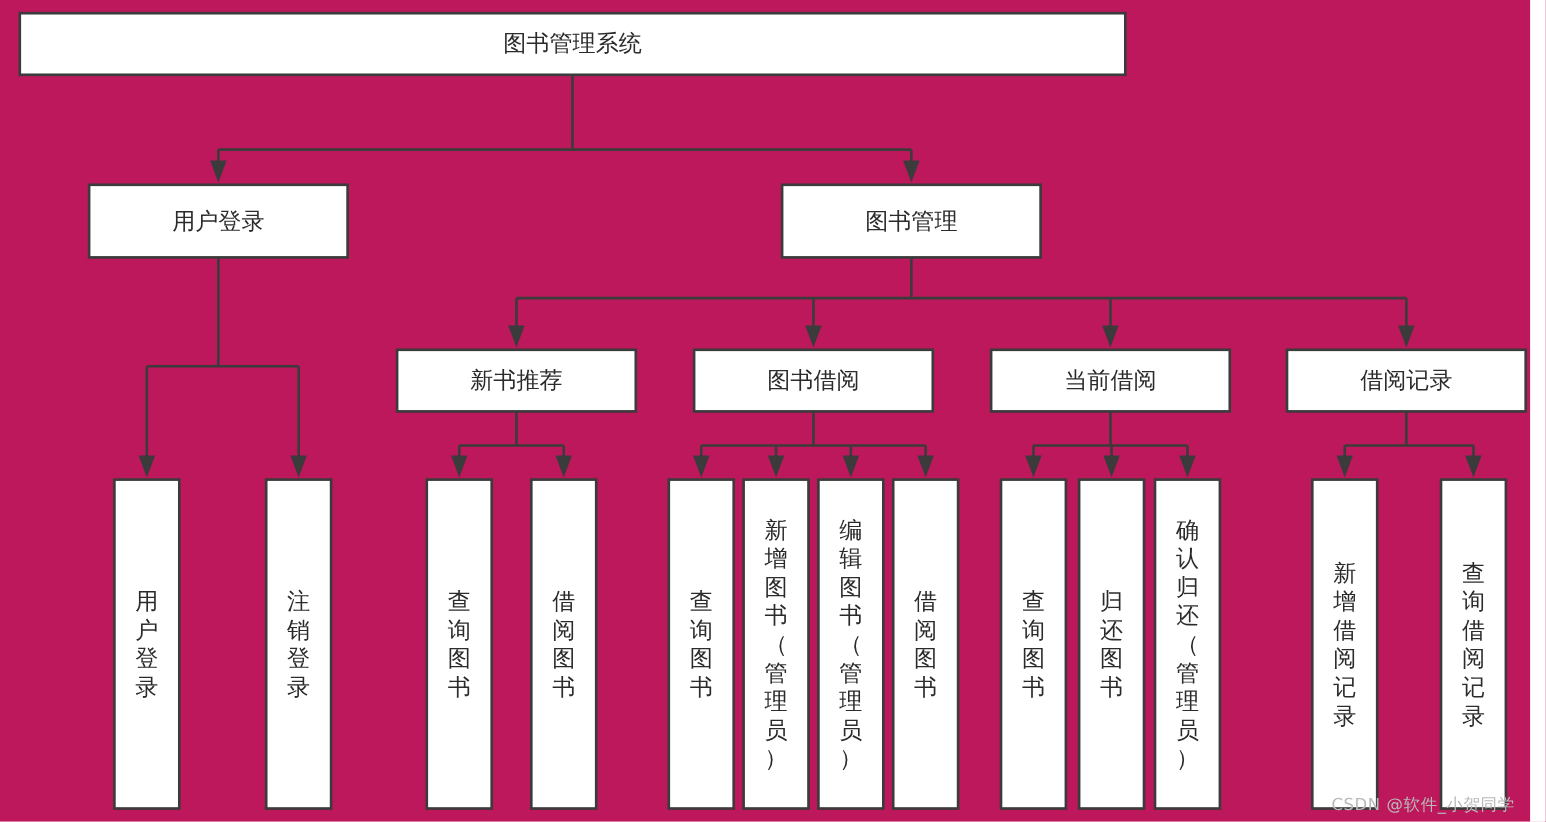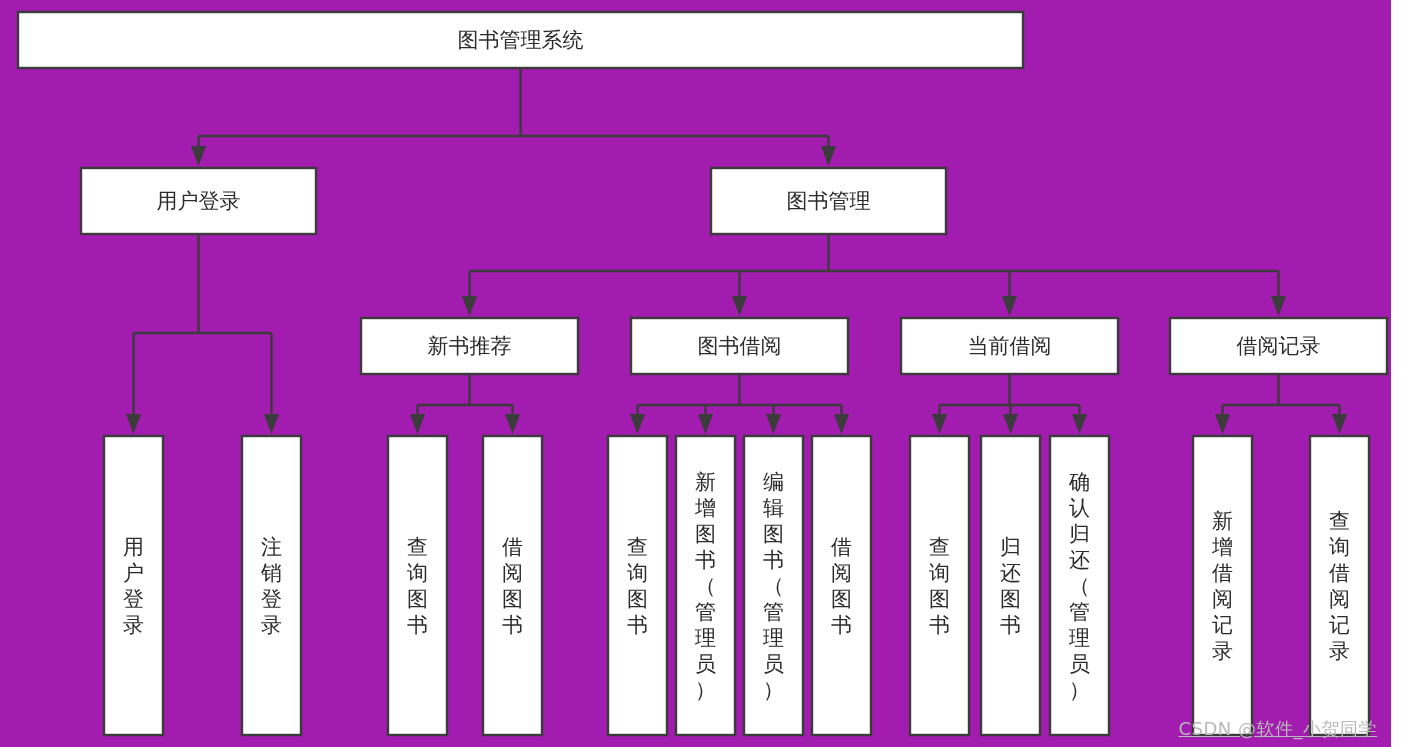--- a/index.html
+++ b/index.html
@@ -7,21 +7,21 @@
     padding: 0;
     background: #ffffff;
   }
   body {
     font-family: "DejaVu Sans", "Liberation Sans", sans-serif;
   }
   #diagram-root {
     position: relative;
     width: 1391px;
     height: 747px;
-    background: #a21caf;
+    background: #be185d;
     overflow: hidden;
   }
   svg.canvas {
     position: absolute;
     left: 0;
     top: 0;
     width: 1405px;
     height: 747px;
     display: block;
   }
@@ -51,26 +51,25 @@
     fill: #2b2b2b;
     font-family: "DejaVu Sans", "Liberation Sans", sans-serif;
     font-size: 21px;
     text-anchor: middle;
   }
   .watermark {
     position: absolute;
     right: 14px;
     bottom: 6px;
     font-family: "DejaVu Sans", "Liberation Sans", sans-serif;
-    font-size: 18px;
+    font-size: 15px;
     color: #b9b9b9;
     white-space: nowrap;
     letter-spacing: 0.5px;
     user-select: none;
-    text-decoration: underline;
   }
 </style>
 </head>
 <body>
 
 <div id="diagram-root">
   <svg class="canvas" viewBox="0 0 1405 747">
     <g id="connector-layer">
         <line x1="520.5" y1="68" x2="520.5" y2="136" class="connector"></line>
         <line x1="198.5" y1="136" x2="828.5" y2="136" class="connector"></line>

